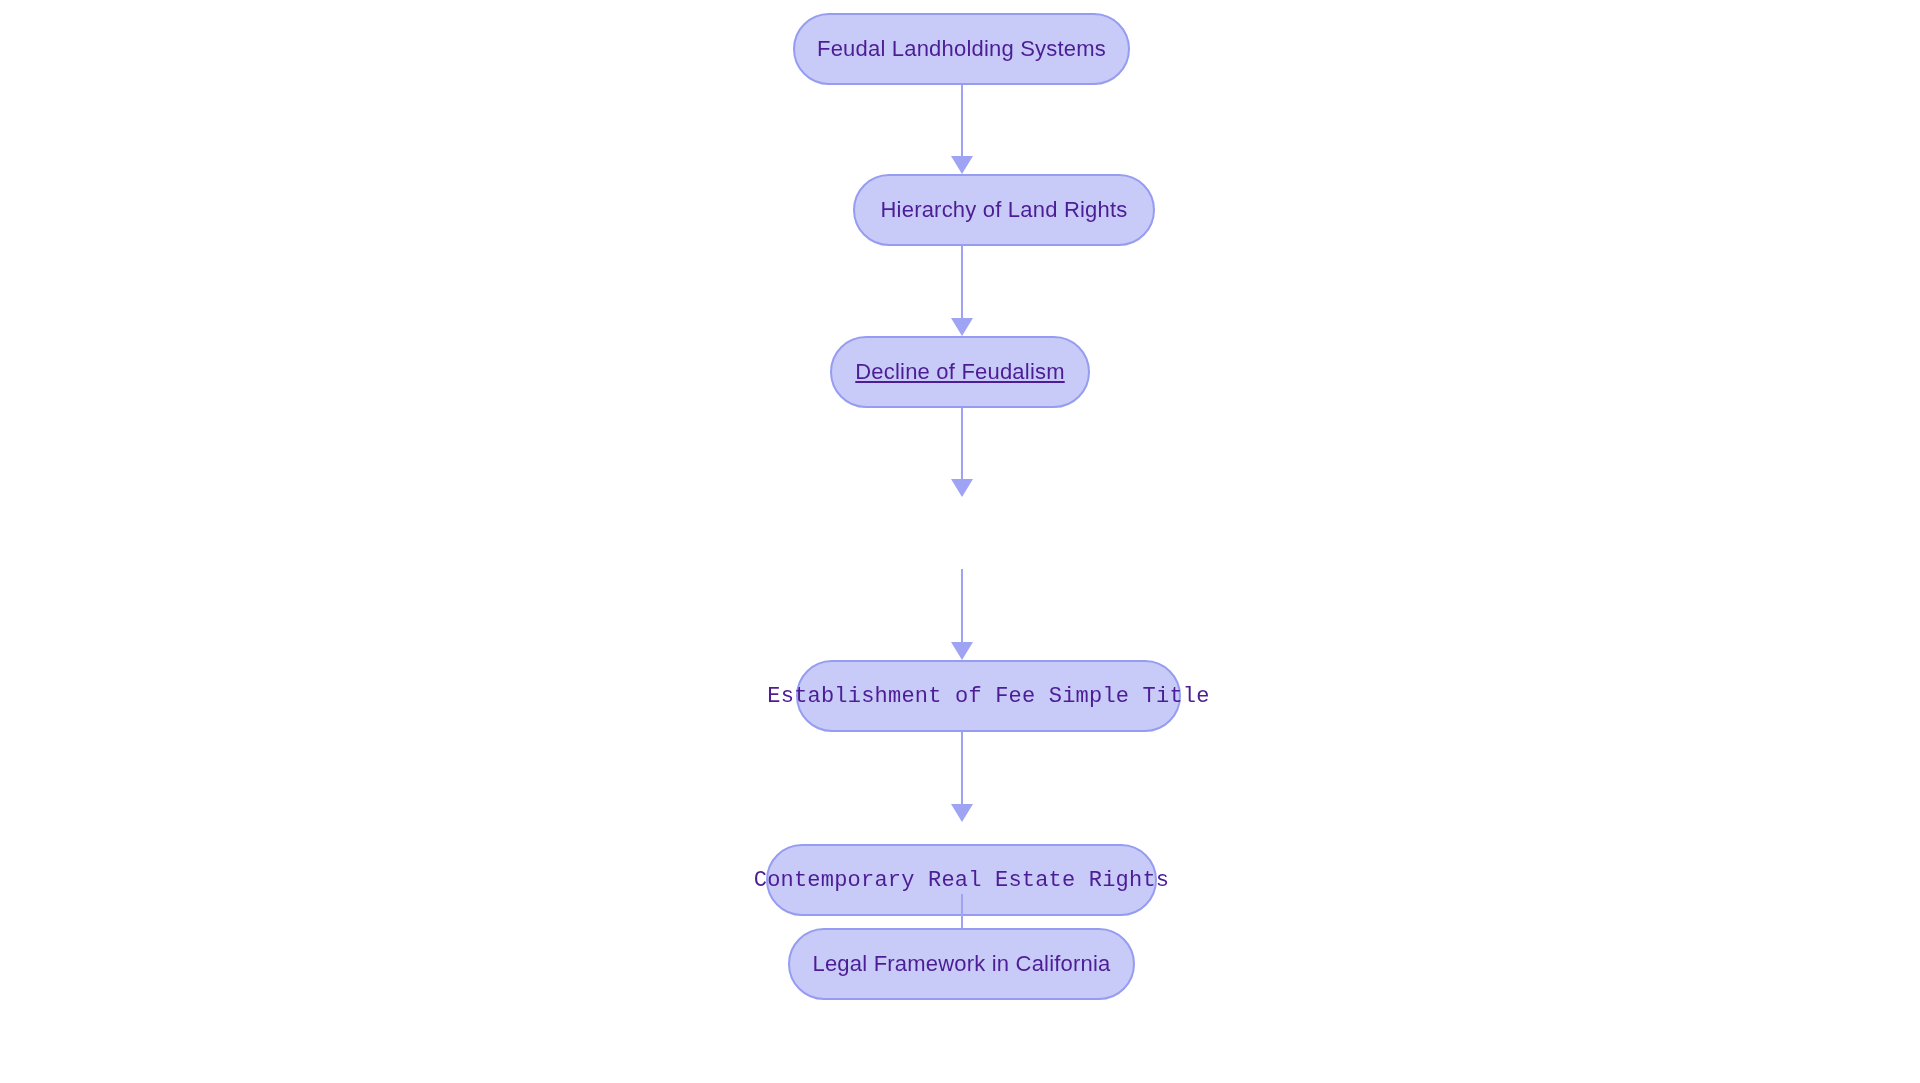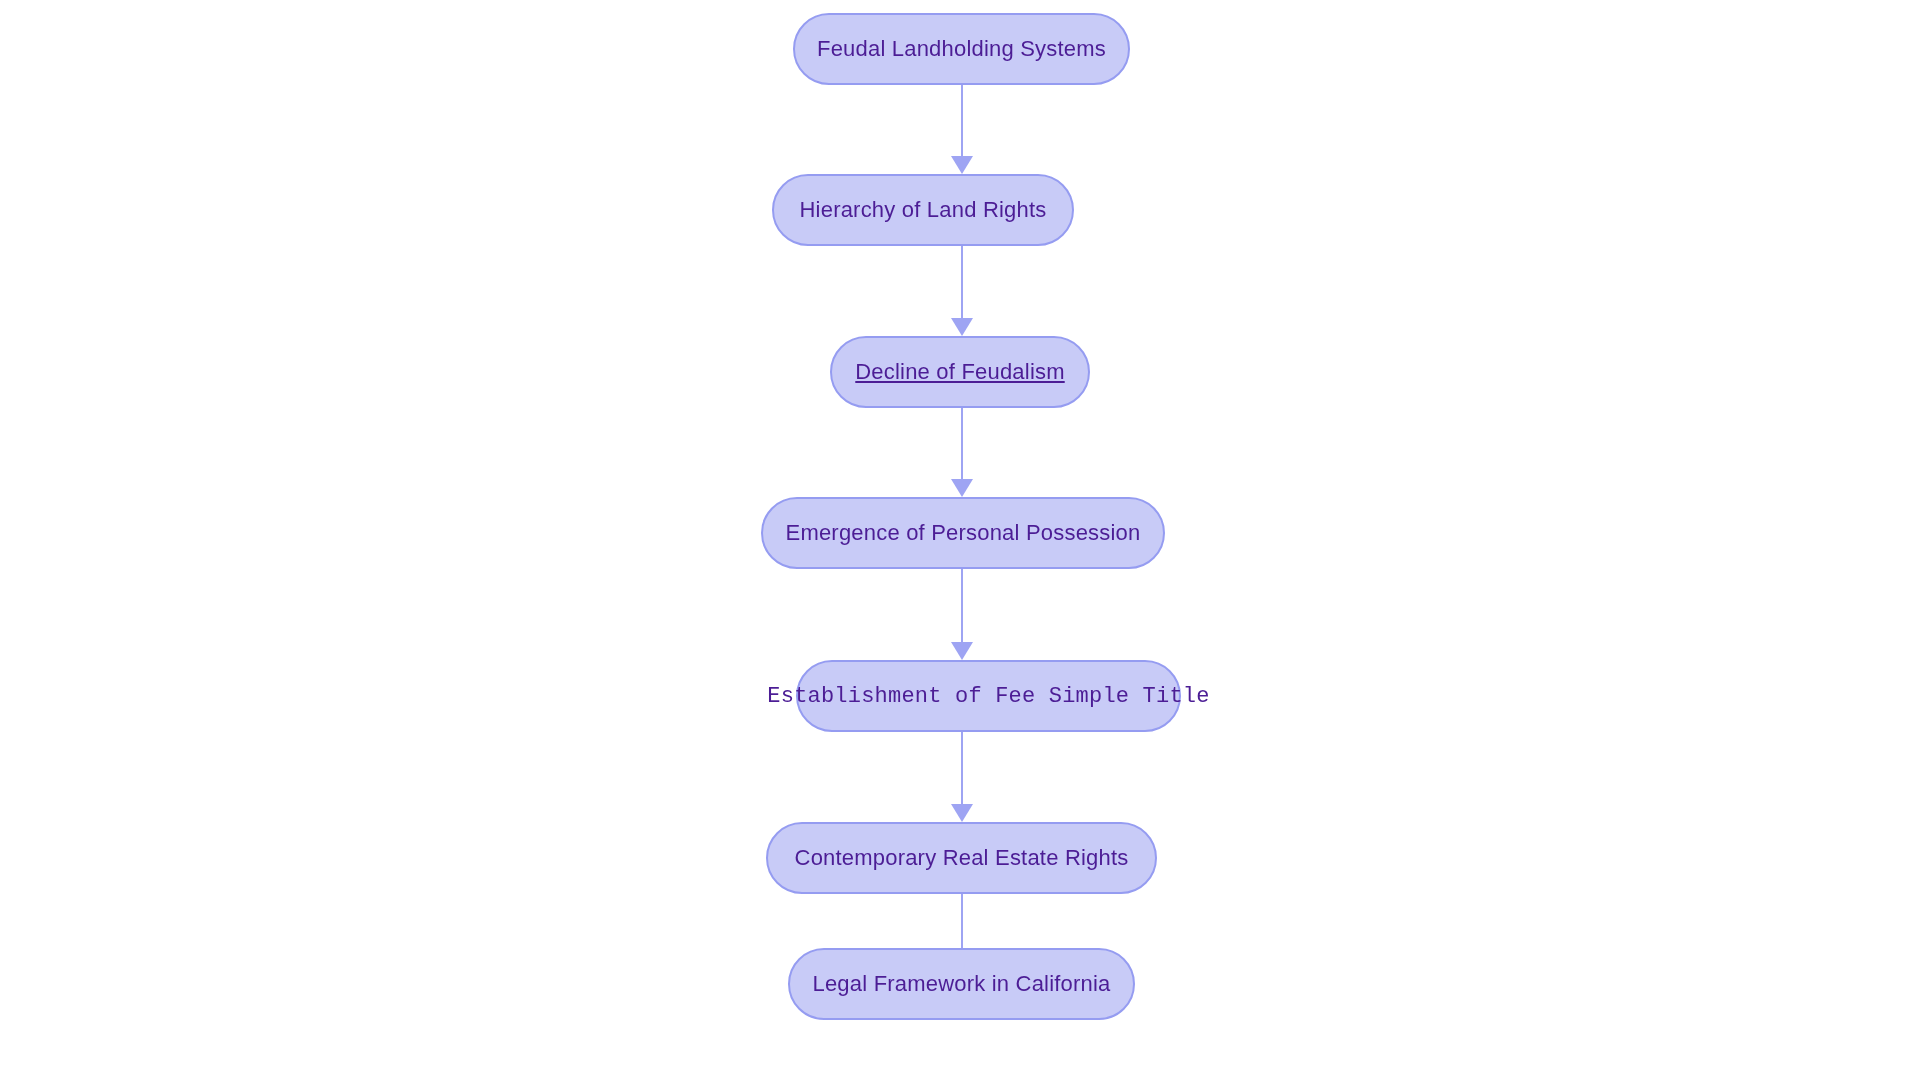--- a/index.html
+++ b/index.html
@@ -25,26 +25,26 @@
     display: flex;
     align-items: center;
     justify-content: center;
     color: #4c1d95;
     font-size: 22px;
     letter-spacing: 0.2px;
     white-space: nowrap;
   }
   
   .n1 { left: 793px; top: 13px;  width: 337px; }
-  .n2 { left: 772px; top: 174px; width: 302px; }
+  .n2 { left: 853px; top: 174px; width: 302px; }
   .n3 { left: 830px; top: 336px; width: 260px; text-decoration: underline; }
   .n4 { left: 761px; top: 497px; width: 404px; }
   .n5 { left: 796px; top: 660px; width: 385px; font-family: Liberation Mono, monospace; }
-  .n6 { left: 766px; top: 822px; width: 391px; }
-  .n7 { left: 788px; top: 948px; width: 347px; }
+  .n6 { left: 766px; top: 844px; width: 391px; font-family: Liberation Mono, monospace; }
+  .n7 { left: 788px; top: 928px; width: 347px; }
 
   .arrow {
     position: absolute;
     left: 951px;        
     width: 22px;
   }
   .a1 { top: 85px;  height: 89px; }
   .a2 { top: 246px; height: 90px; }
   .a3 { top: 408px; height: 89px; }
   .a4 { top: 569px; height: 91px; }
@@ -95,23 +95,20 @@
 
   <div class="node n3">
     <span>Decline of Feudalism</span>
   </div>
 
   <div class="arrow a3">
     <div class="line"></div>
     <div class="head"></div>
   </div>
 
-  <div class="node n4">
-    <span>Emergence of Personal Possession</span>
-  </div>
 
   <div class="arrow a4">
     <div class="line"></div>
     <div class="head"></div>
   </div>
 
   <div class="node n5">
     <span>Establishment of Fee Simple Title</span>
   </div>
 

